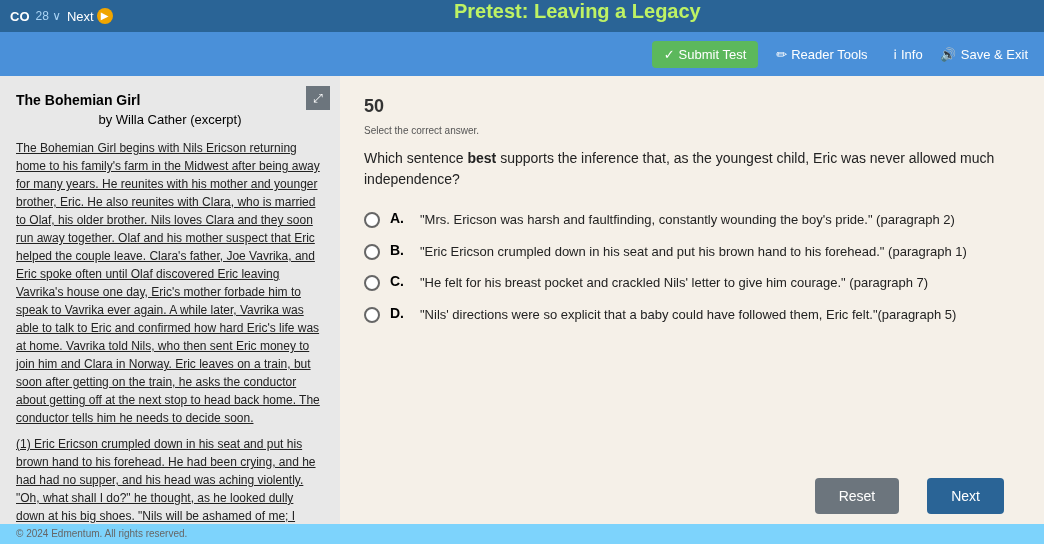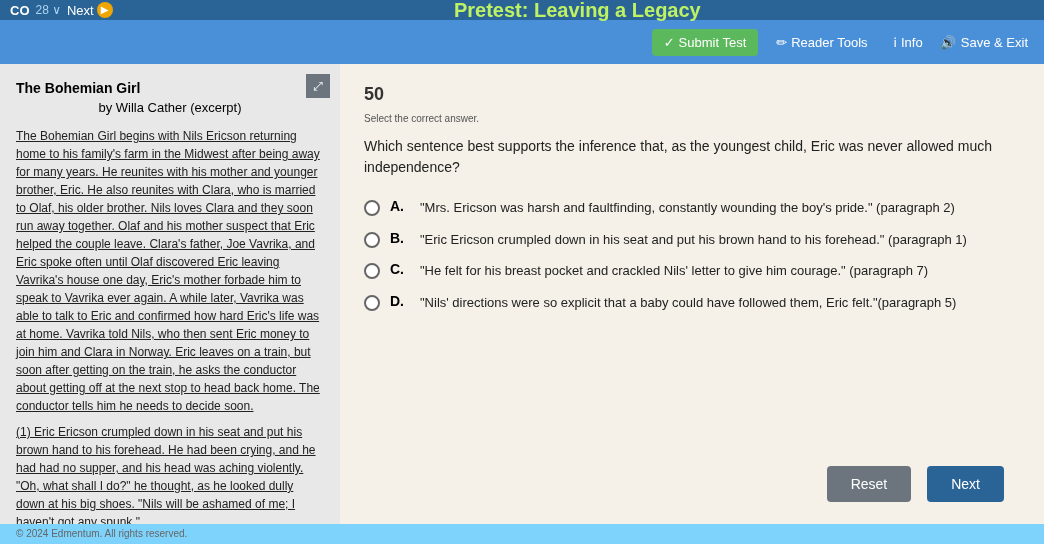--- a/index.html
+++ b/index.html
@@ -8,23 +8,22 @@
       background: #e8e8e8;
       width: 1044px;
       height: 544px;
       overflow: hidden;
       position: relative;
     }
 
     
     .top-bar {
       background: #2a6496;
-      height: 20px;
-      display: flex;
-      align-items: center;
+      height: 32px;
+      display: flex;
       padding: 0 10px;
       gap: 8px;
     }
     .top-bar-left {
       display: flex;
       align-items: center;
       gap: 6px;
     }
     .breadcrumb-co {
       color: white;
@@ -176,21 +175,21 @@
       color: #555;
       margin-bottom: 12px;
     }
     .question-text {
       font-size: 14px;
       color: #222;
       margin-bottom: 20px;
       line-height: 1.5;
     }
     .question-text strong {
-      font-weight: normal;
+      font-weight: bold;
     }
 
     
     .answer-choices {
       display: flex;
       flex-direction: column;
       gap: 12px;
       margin-bottom: 24px;
     }
     .answer-choice {
@@ -218,21 +217,21 @@
     .choice-text {
       font-size: 13px;
       line-height: 1.5;
       color: #222;
     }
 
     
     .bottom-buttons {
       display: flex;
       justify-content: flex-end;
-      gap: 16px;
+      gap: 28px;
       margin-top: 8px;
       position: absolute;
       bottom: 30px;
       right: 40px;
     }
     .reset-btn {
       background: #6c757d;
       color: white;
       border: none;
       padding: 10px 24px;

